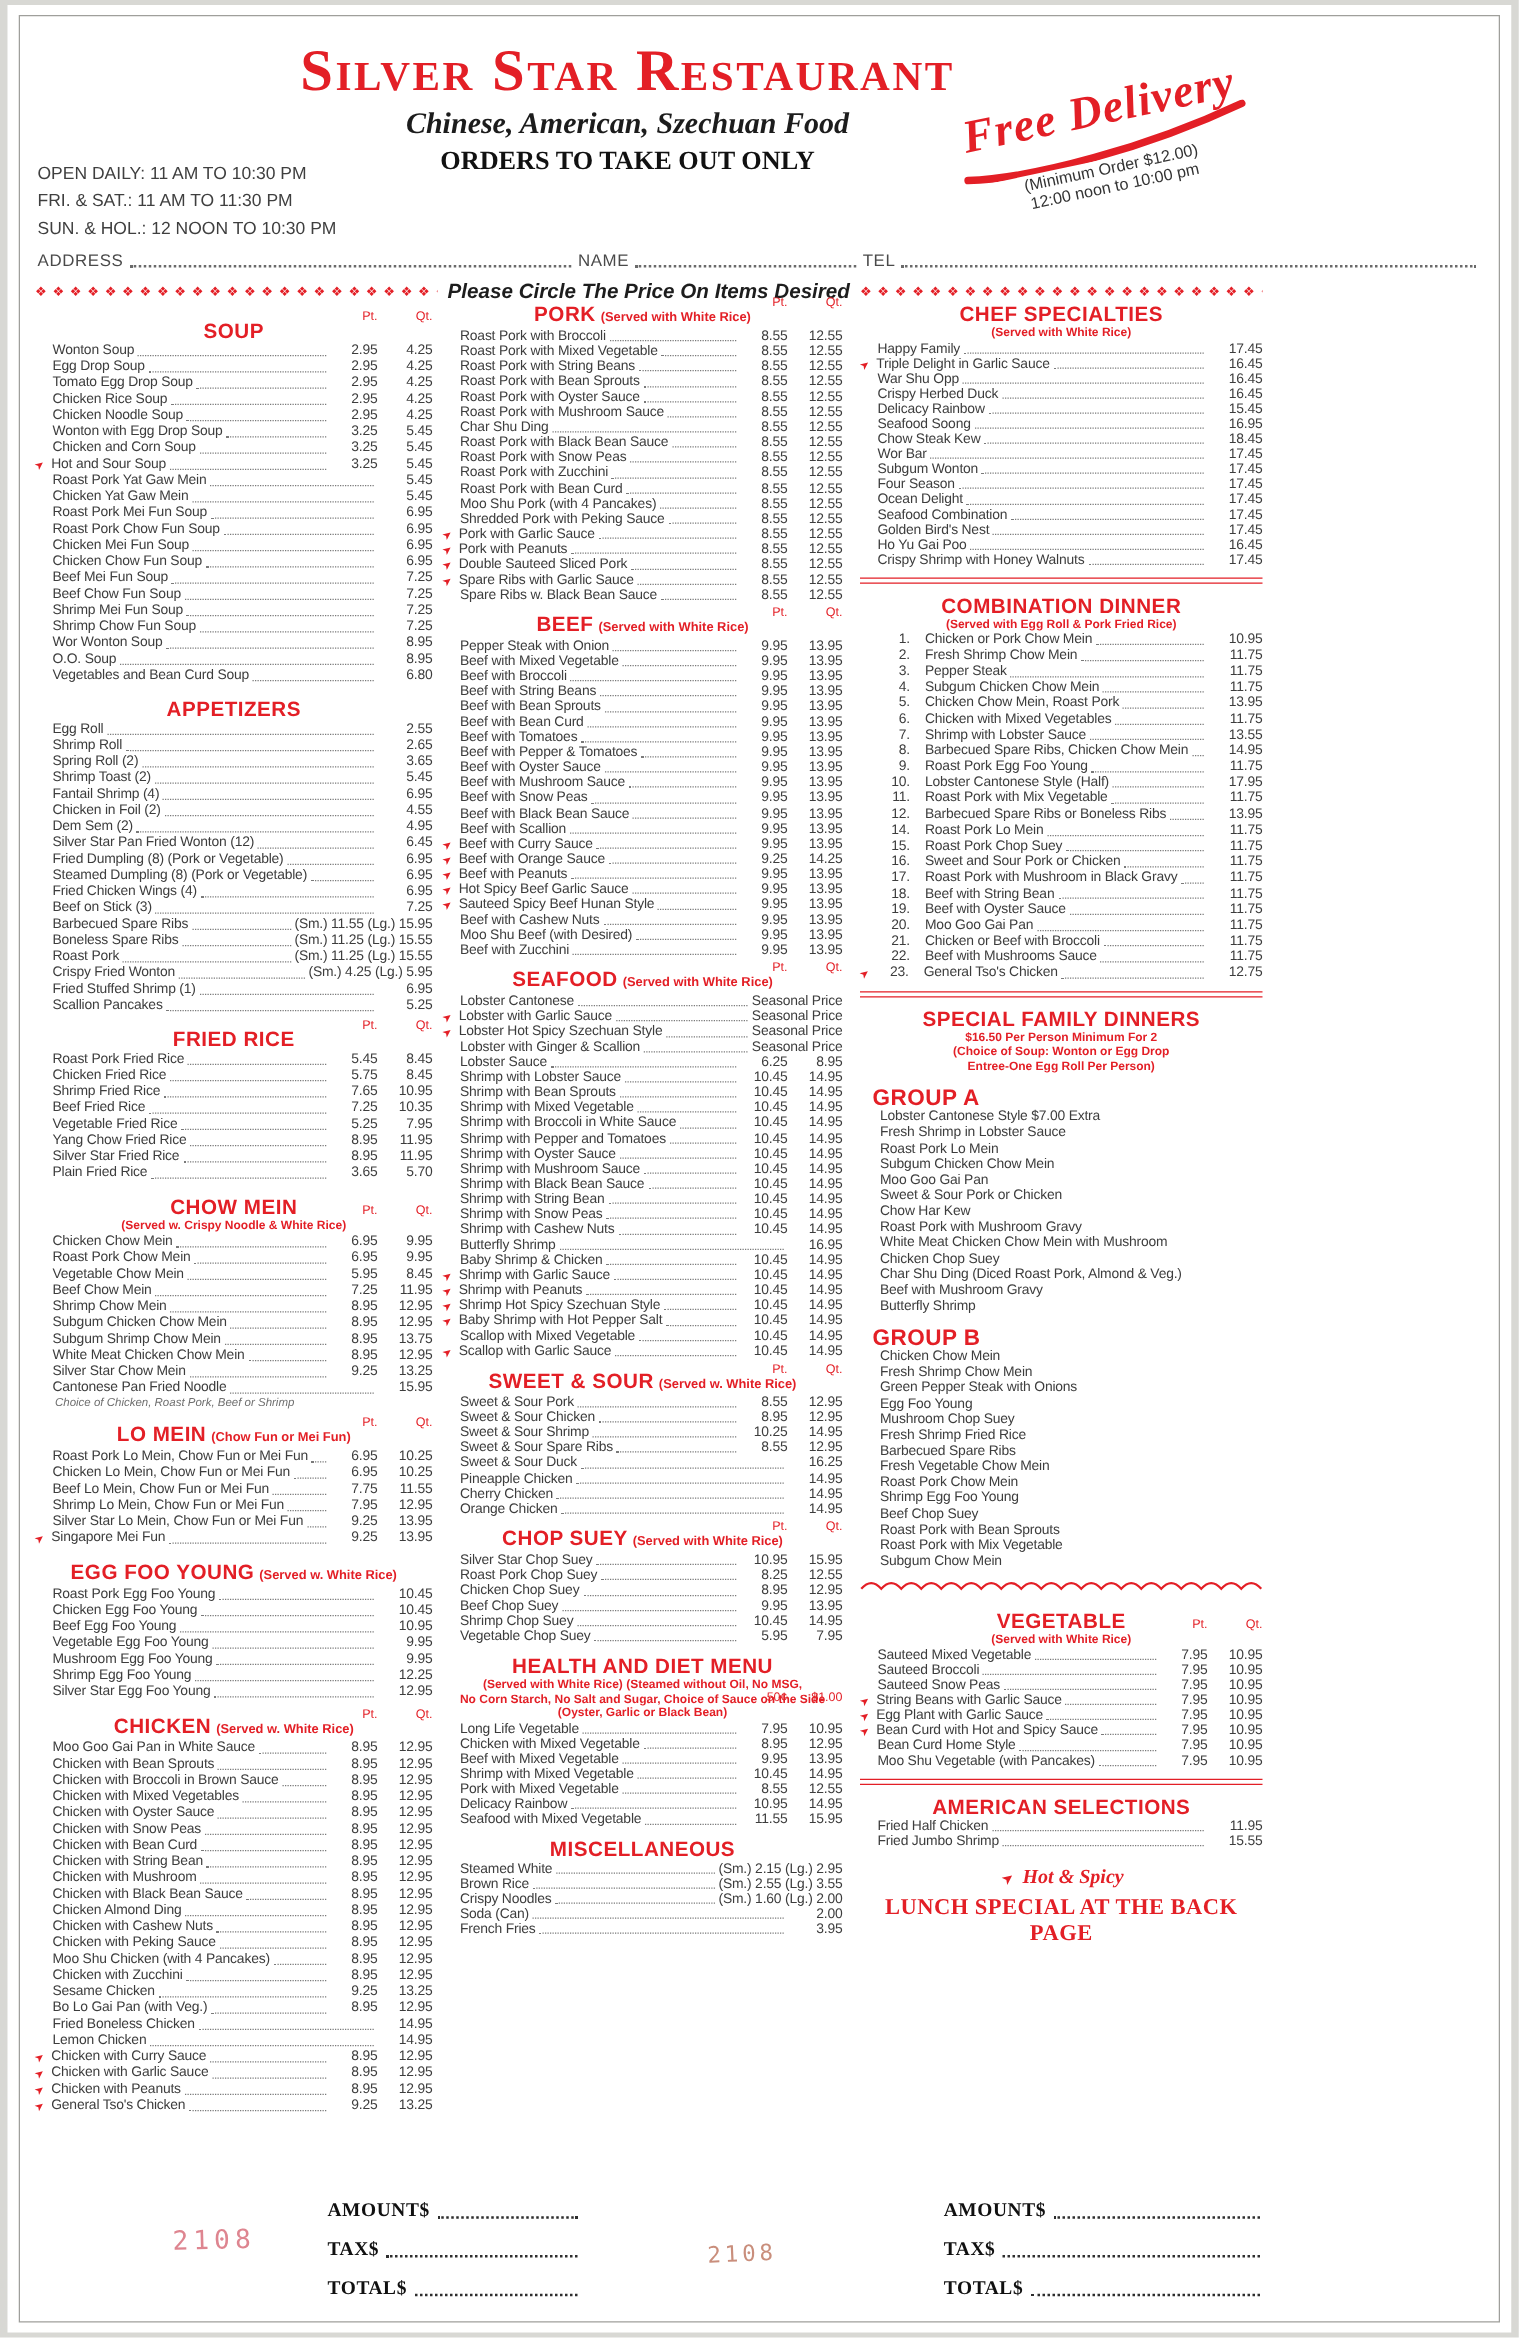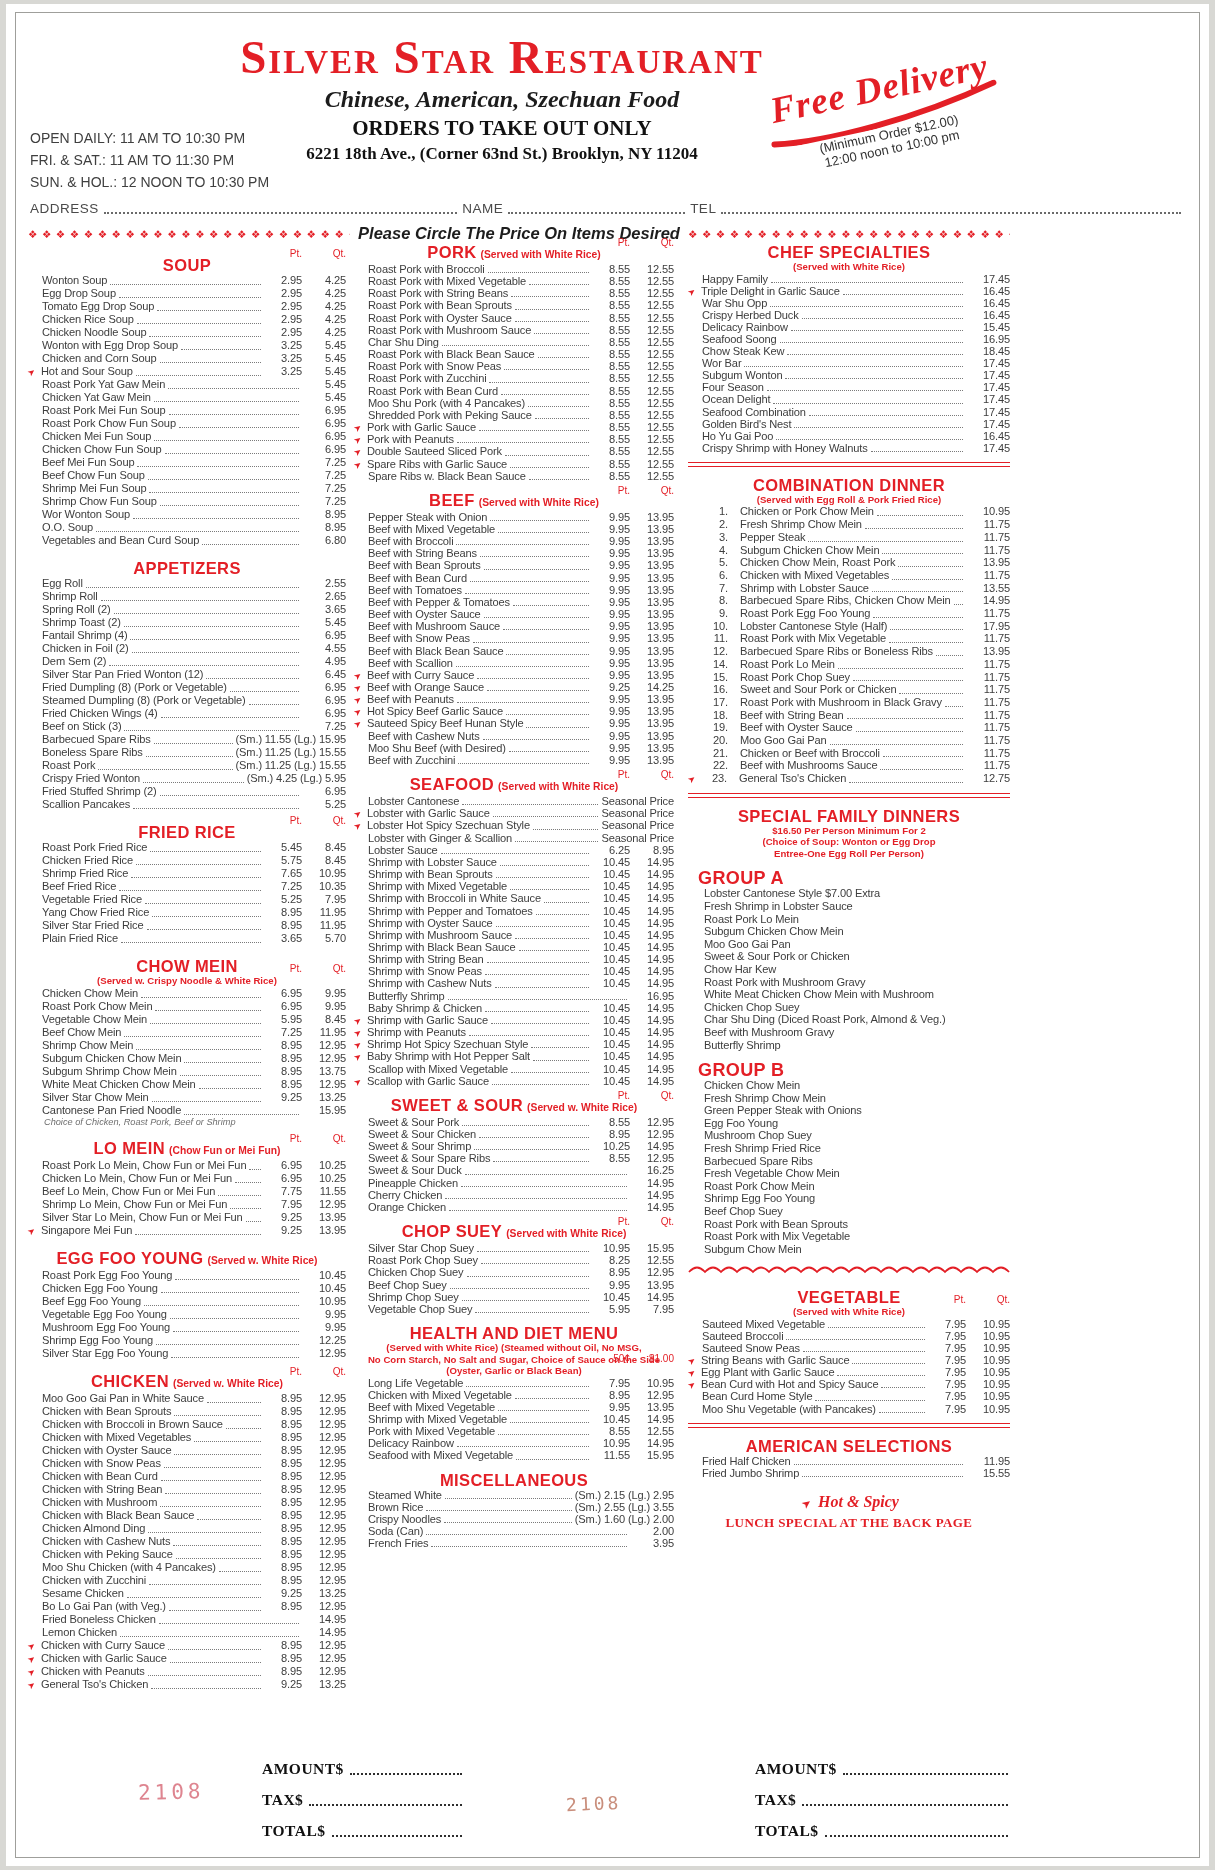--- a/index.html
+++ b/index.html
@@ -73,21 +73,21 @@
 
   .grp-title{font-weight:800;font-size:18px;color:#e31f26;letter-spacing:0.4px;text-align:left;padding-left:10px;line-height:18px;}
   .grp-line{font-size:11.1px;color:#3d3d3d;line-height:12.6px;padding-left:16px;letter-spacing:-0.15px;}
 
   .div-double{border-top:1.5px solid #e31f26;border-bottom:1.5px solid #e31f26;height:3px;margin:8px 0 2px 0;}
   .div-wavy{margin:6px 0 0 0;}
 
   .footer-note{margin-top:14px;text-align:center;}
   .fn1{font-family:"Liberation Serif",serif;font-weight:bold;font-style:italic;font-size:16px;color:#e31f26;}
   .fn1 .spicy{transform:rotate(-38deg);margin-left:0;width:15px;font-size:10px;display:inline-block;font-style:normal;}
-  .fn2{font-family:"Liberation Serif",serif;font-weight:bold;font-size:13px;color:#e31f26;letter-spacing:0.4px;margin-top:4px;}
+  .fn2{font-family:"Liberation Serif",serif;font-weight:bold;font-size:18px;color:#e31f26;letter-spacing:0.4px;margin-top:4px;}
 
   
   .totals{position:absolute;font-family:"Liberation Serif",serif;font-weight:bold;font-size:15.5px;color:#101010;}
   #totals-mid{left:262px;top:1760px;width:200px;}
   #totals-right{left:755px;top:1760px;width:253px;}
   .tline{display:flex;align-items:flex-end;margin-bottom:13px;letter-spacing:0.5px;}
   .tdots{flex:1;border-bottom:2px dotted #2e2e2e;margin-left:6px;transform:translateY(-3px);}
 
   .stamp{position:absolute;font-family:"DejaVu Sans Mono",monospace;}
   #stamp1{left:138px;top:1780px;font-size:21px;letter-spacing:4px;color:#de8590;transform:rotate(-1.5deg);}
@@ -102,21 +102,20 @@
 <div class="hours">
   <div>OPEN DAILY:  11 AM TO 10:30 PM</div>
   <div>FRI. &amp; SAT.: 11 AM  TO 11:30 PM</div>
   <div>SUN. &amp; HOL.: 12 NOON TO 10:30 PM</div>
 </div>
 
 <div class="hdr-center">
   <div class="title">Silver Star Restaurant</div>
   <div class="subtitle">Chinese, American, Szechuan Food</div>
   <div class="orders">ORDERS TO TAKE OUT ONLY</div>
-  <div class="addr">6221 18th Ave., (Corner 63nd St.) Brooklyn, NY 11204</div>
 </div>
 
 <div class="delivery">
   <div class="del-script">Free Delivery</div>
   <svg class="del-swoosh" width="236" height="24" viewBox="0 0 236 24">
     <path d="M4,18 C55,27 150,22 231,3" stroke="#e31f26" stroke-width="6" fill="none" stroke-linecap="round"></path>
   </svg>
   <div class="del-sub">(Minimum Order $12.00)</div>
   <div class="del-sub2">12:00 noon to 10:00 pm</div>
 </div>
@@ -333,21 +332,21 @@
         <span class="nm">Roast Pork</span>
         <span class="dots"></span>
         <span class="tail">(Sm.) 11.25  (Lg.) 15.55</span>
       </div>
       <div class="row">
         <span class="nm">Crispy Fried Wonton</span>
         <span class="dots"></span>
         <span class="tail">(Sm.) 4.25  (Lg.) 5.95</span>
       </div>
       <div class="row">
-        <span class="nm">Fried Stuffed Shrimp (2)</span>
+        <span class="nm">Fried Stuffed Shrimp (1)</span>
         <span class="dots"></span>
         <span class="qt">6.95</span>
       </div>
       <div class="row">
         <span class="nm">Scallion Pancakes</span>
         <span class="dots"></span>
         <span class="qt">5.25</span>
       </div>
     </div>
     <div class="sec">

